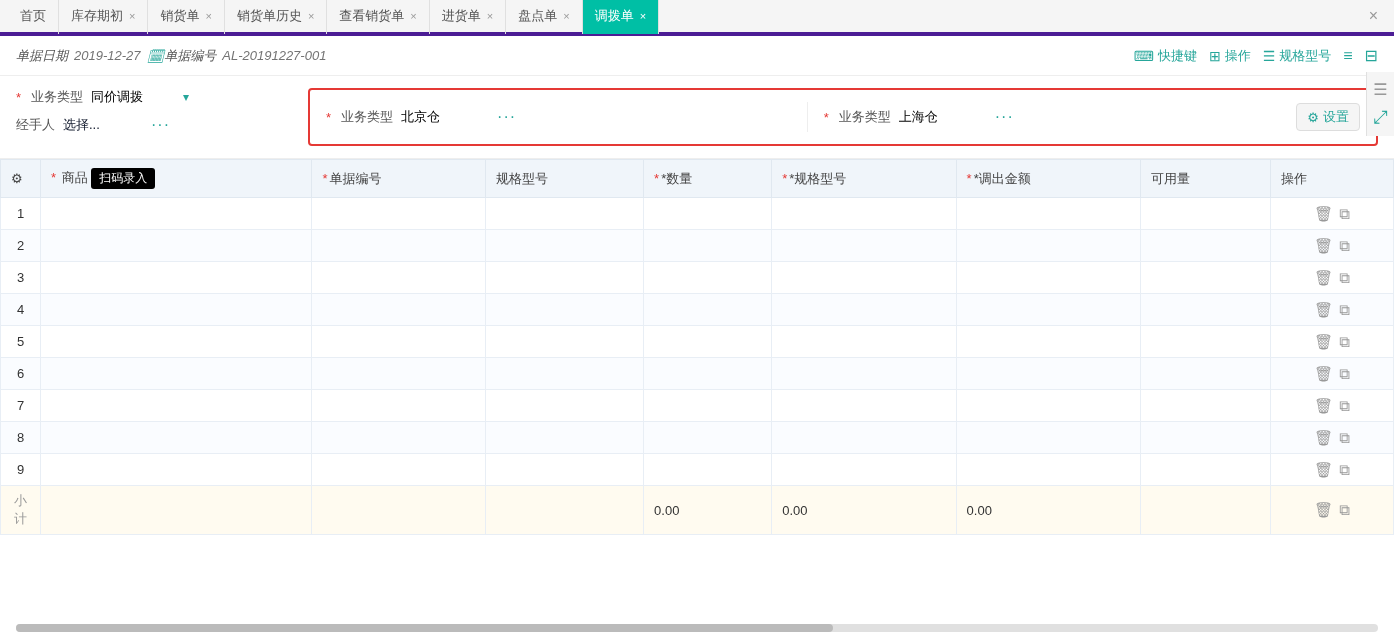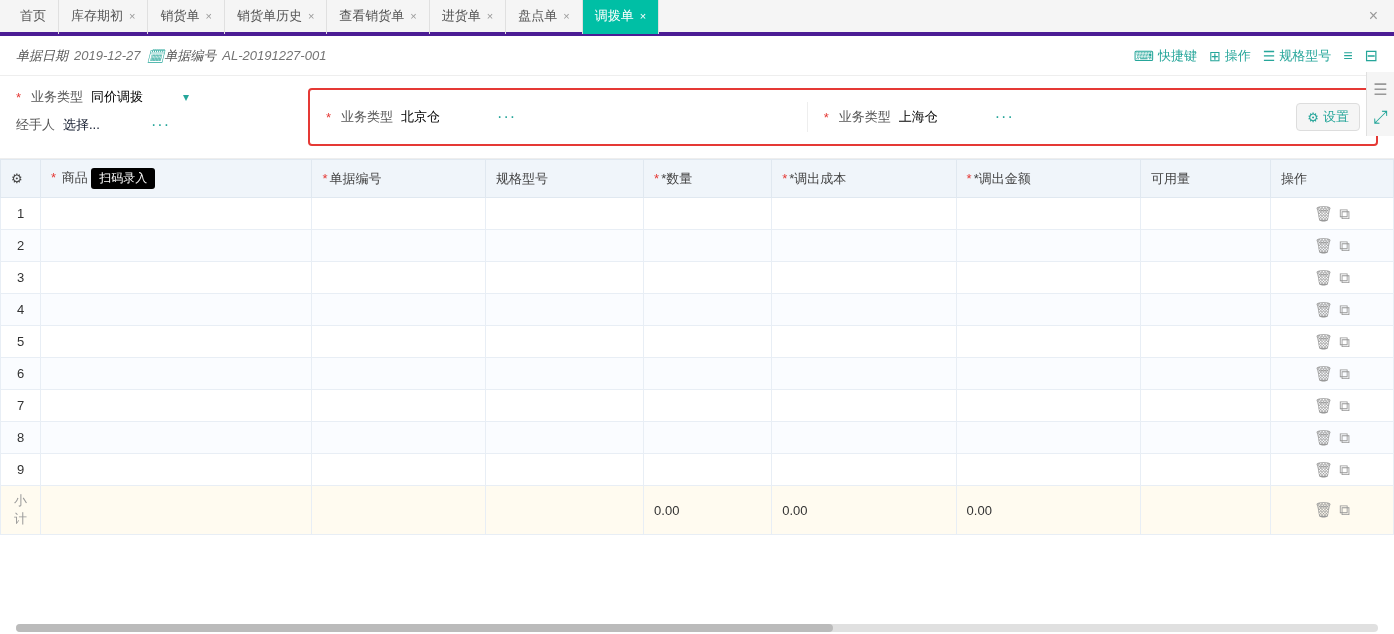--- a/index.html
+++ b/index.html
@@ -247,21 +247,21 @@
         <thead>
           <tr>
             <th class="gear-th">⚙</th>
             <th class="required">
               商品
               <span class="scan-btn">扫码录入</span>
             </th>
             <th class="required">单据编号</th>
             <th>规格型号</th>
             <th class="required">*数量</th>
-            <th class="required">*调出成本</th>
+            <th class="required">*规格型号</th>
             <th class="required">*调出金额</th>
             <th>可用量</th>
             <th>操作</th>
           </tr>
         </thead>
         <tbody id="table-body">
 
         <tr>
         <td class="row-num">1</td>
         <td></td>

